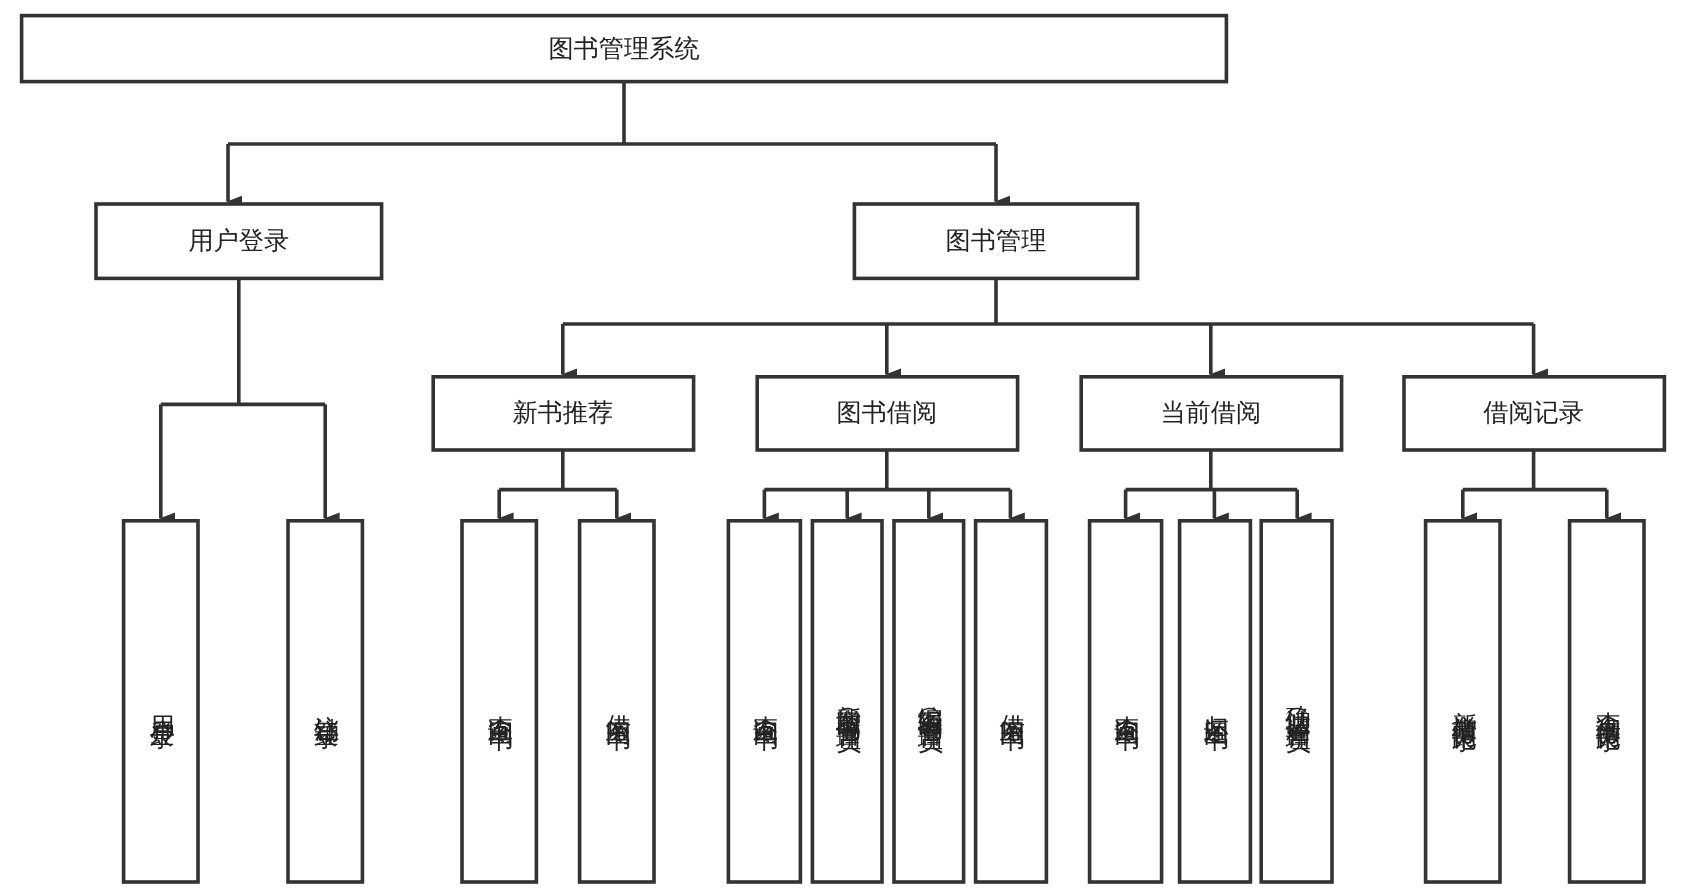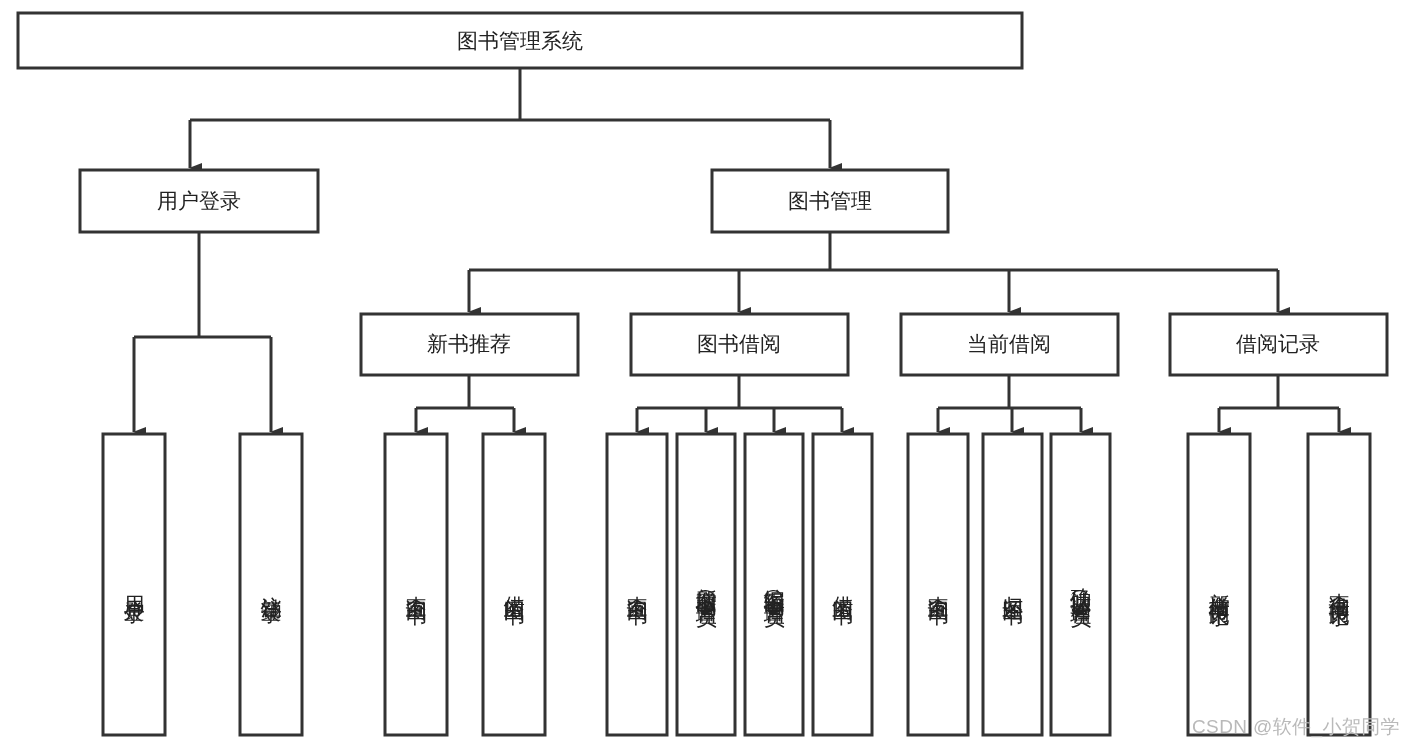--- a/index.html
+++ b/index.html
@@ -183,15 +183,14 @@
   <div class="node-label-v" style="left:607px;  top:434px; width:60px; height:301px;">查询图书</div>
   <div class="node-label-v" style="left:677px;  top:434px; width:58px; height:301px;">新增图书（管理员）</div>
   <div class="node-label-v" style="left:745px;  top:434px; width:58px; height:301px;">编辑图书（管理员）</div>
   <div class="node-label-v" style="left:813px;  top:434px; width:59px; height:301px;">借阅图书</div>
   <div class="node-label-v" style="left:908px;  top:434px; width:60px; height:301px;">查询图书</div>
   <div class="node-label-v" style="left:983px;  top:434px; width:59px; height:301px;">归还图书</div>
   <div class="node-label-v" style="left:1051px; top:434px; width:59px; height:301px;">确认归还（管理员）</div>
   <div class="node-label-v" style="left:1188px; top:434px; width:62px; height:301px;">新增借阅记录</div>
   <div class="node-label-v" style="left:1308px; top:434px; width:62px; height:301px;">查询借阅记录</div>
 
-  <div class="watermark" style="left:1192px; top:714px;">CSDN @软件_小贺同学</div>
 
 </div>
 
 </body></html>

